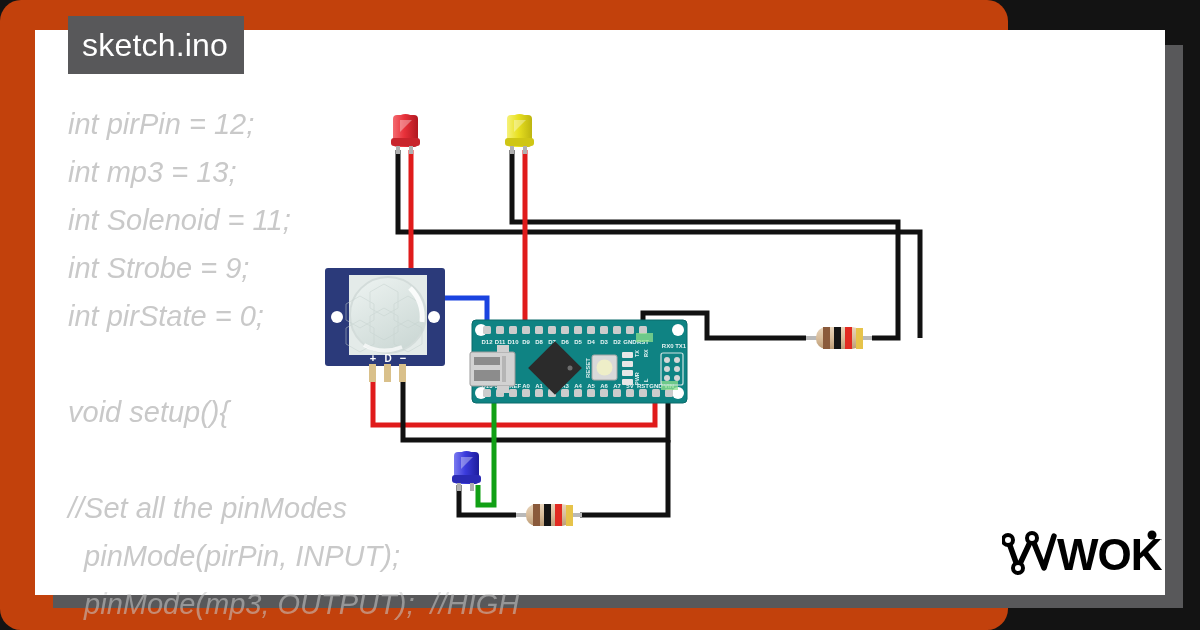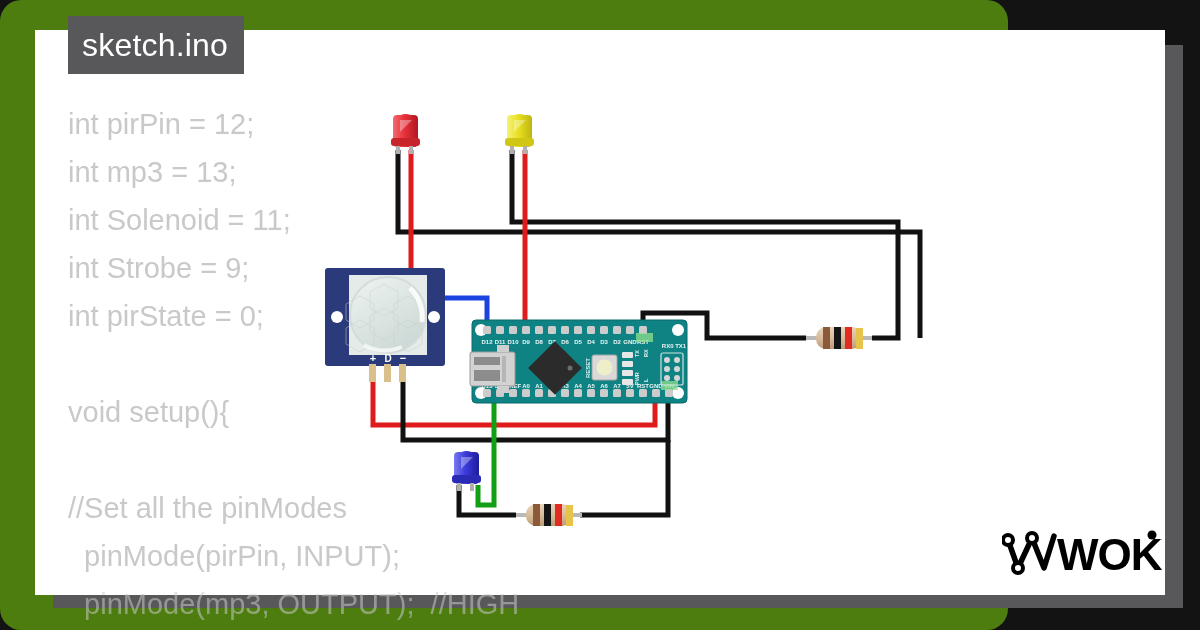--- a/index.html
+++ b/index.html
@@ -3,21 +3,21 @@
 <meta charset="utf-8">
 <title>Wokwi Arduino Nano Sketch</title>
 <style>
   * { box-sizing: border-box; margin:0; padding:0; }
   html, body {
     width: 1200px; height: 630px;
     background: #131313;
     font-family: "Liberation Sans", sans-serif;
     overflow: hidden;
   }
-  #stage { position: relative; width: 1008px; height: 630px; background:#4d7c0f;border-radius:21px; }
+  #stage { position: relative; width: 1008px; height: 630px; background:#c2410c;border-radius:21px; }
 
   
   .shadow-pane {
     position:absolute; left:53px; top:45px; width:1130px; height:563px;
     background:#58585a;
   }
   .white-pane {
     position:absolute; left:35px; top:30px; width:1130px; height:565px;
     background:#ffffff;
   }
@@ -32,21 +32,21 @@
     z-index:40;
   }
 
   
   .code {
     position:absolute; left:68px; top:100px; width:640px;
     color:#c9c9c9; font-size:29px; line-height:48px;
     white-space:pre; z-index:5; pointer-events:none;
     font-family:"Liberation Sans", sans-serif;
   }
-  .code .ln { display:block; }
+  .code .ln { display:block;font-style:italic; }
   .code .blank { display:block; height:48px; }
   .code .clipped { opacity:.55; }
 
   
   .wokwi-logo { position:absolute; left:1002px; top:522px; z-index:30; }
 
   
   .circuit { position:absolute; left:0; top:0; width:1200px; height:630px; z-index:20; }
 </style>
 </head>

